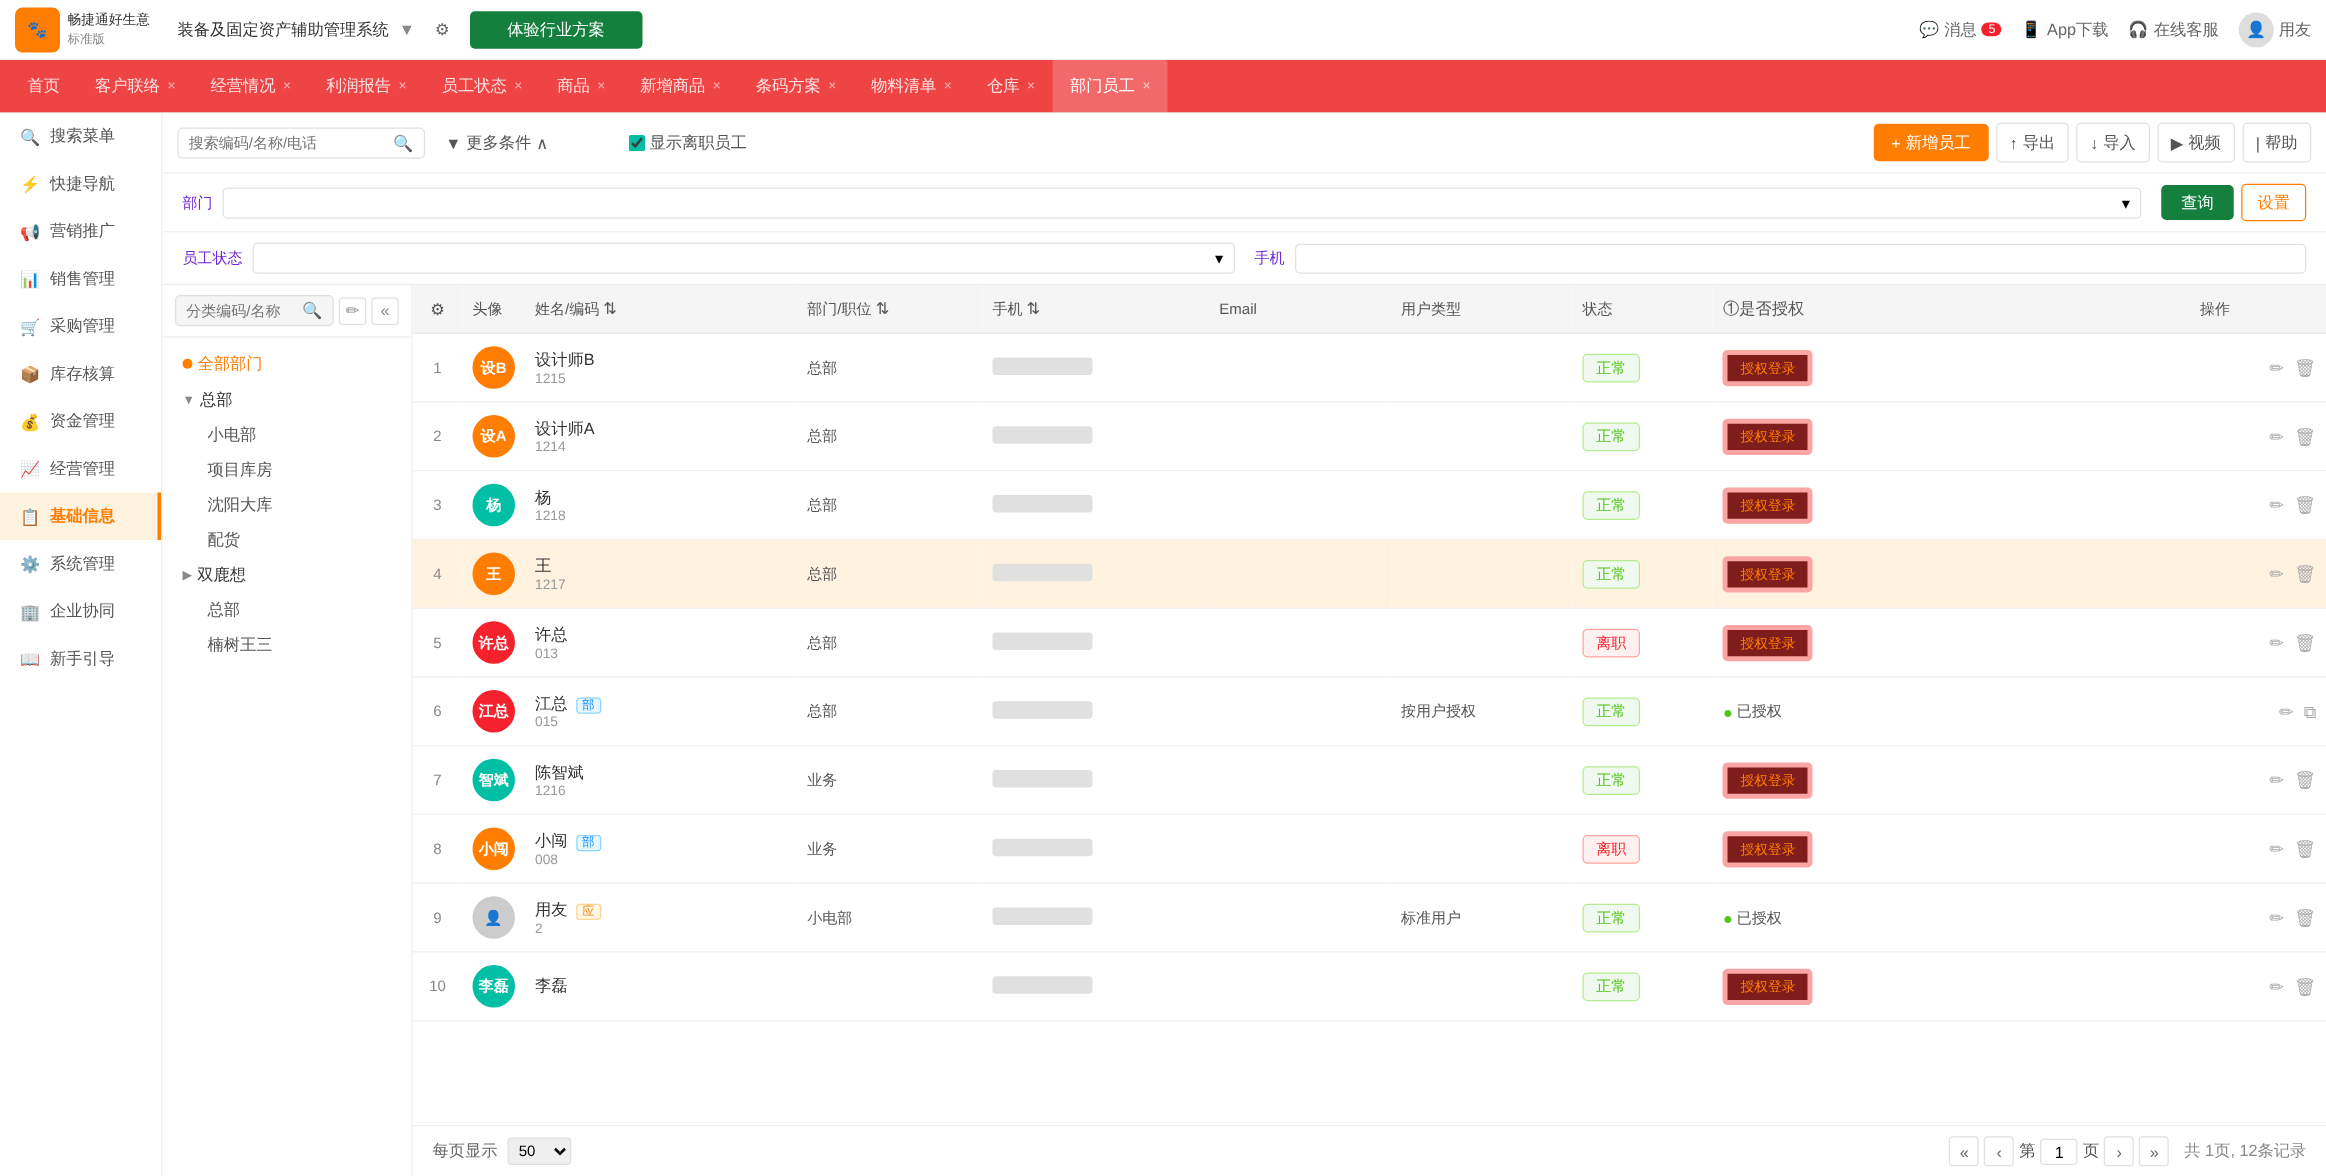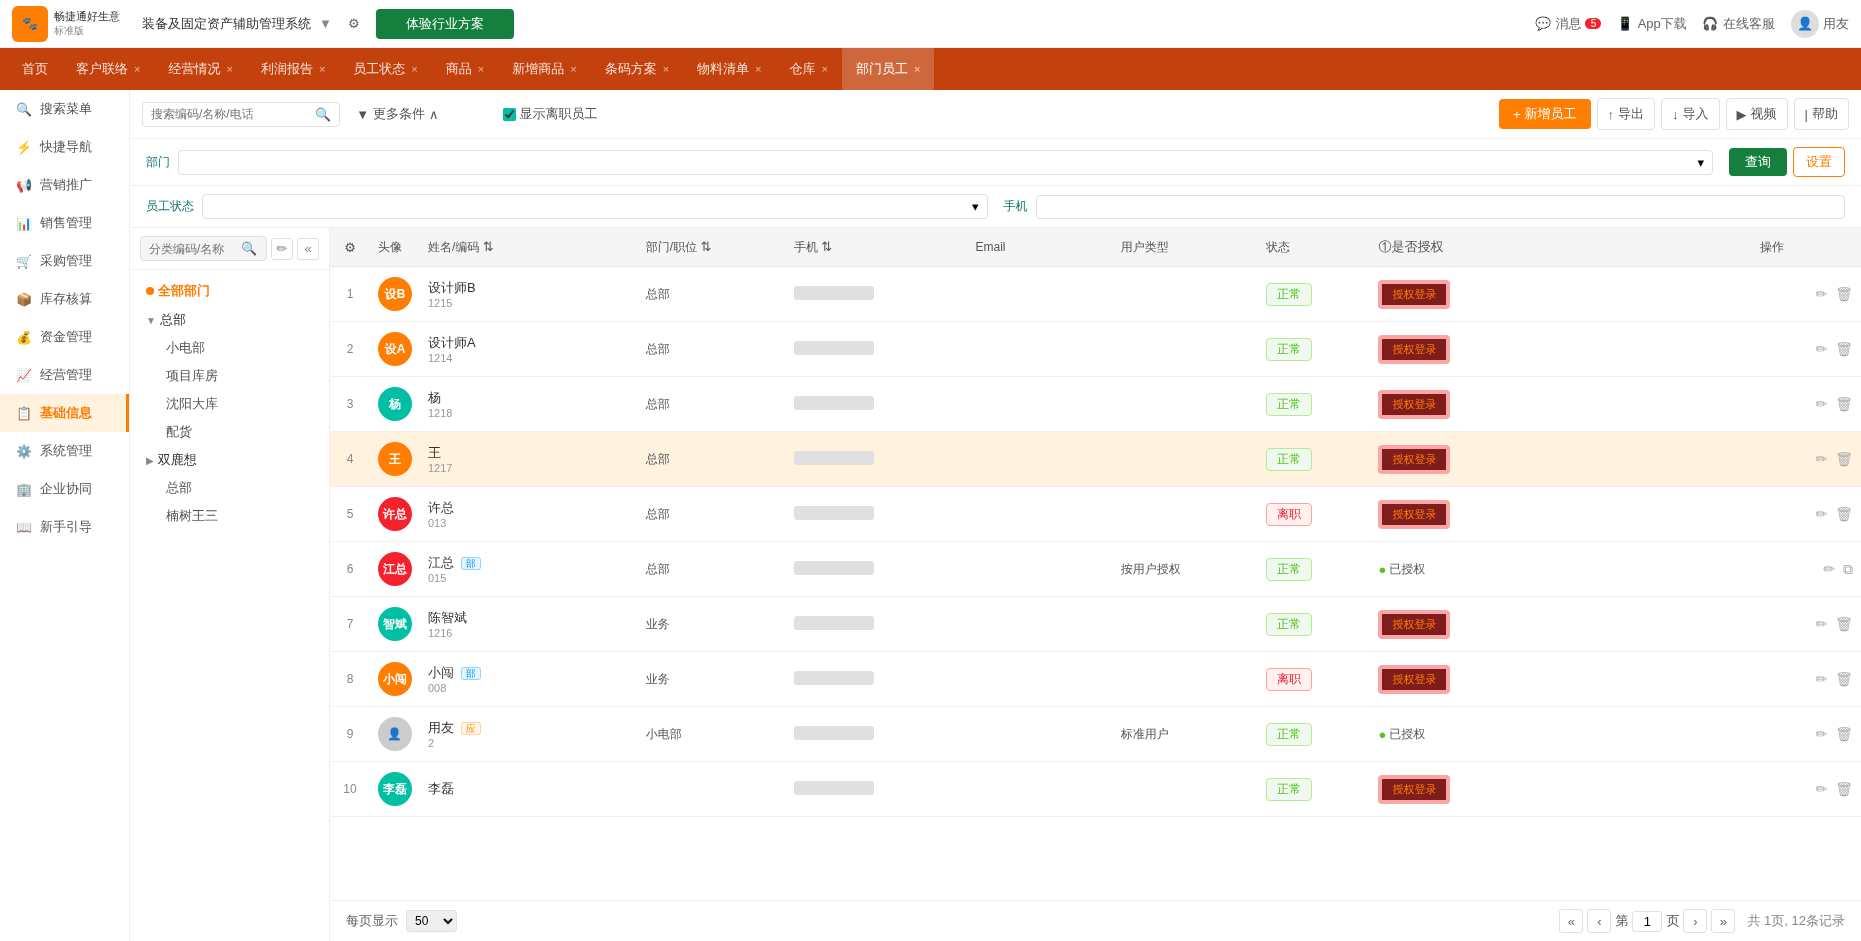--- a/index.html
+++ b/index.html
@@ -14,21 +14,21 @@
     .system-title { flex: 1; display: flex; align-items: center; gap: 8px; }
     .system-name { font-size: 13px; color: #333; font-weight: 500; }
     .top-actions { display: flex; align-items: center; gap: 16px; }
     .top-btn { display: flex; align-items: center; gap: 4px; color: #666; font-size: 12px; cursor: pointer; }
     .badge { background: #f5222d; color: white; border-radius: 10px; padding: 0 5px; font-size: 10px; min-width: 16px; text-align: center; }
     .trial-btn { background: #15803d; color: white; border: none; border-radius: 4px; padding: 6px 30px; font-size: 13px; cursor: pointer; font-family: Liberation Serif, serif; }
     .settings-icon { width: 28px; height: 28px; display: flex; align-items: center; justify-content: center; cursor: pointer; color: #666; }
     .avatar { width: 28px; height: 28px; border-radius: 50%; background: #ddd; display: flex; align-items: center; justify-content: center; color: #999; font-size: 12px; }
 
     
-    .nav-tabs { background: #c2410c; height: 42px; display: flex; align-items: center; padding: 0 8px; flex-shrink: 0; overflow-x: auto; }
+    .nav-tabs { background: #ef4444; height: 42px; display: flex; align-items: center; padding: 0 8px; flex-shrink: 0; overflow-x: auto; }
     .nav-tab { padding: 0 14px; height: 42px; display: flex; align-items: center; gap: 4px; color: rgba(255,255,255,0.85); cursor: pointer; white-space: nowrap; font-size: 13px; position: relative; }
     .nav-tab.active { background: rgba(255,255,255,0.2); color: white; border-radius: 2px; }
     .nav-tab .close-x { font-size: 11px; opacity: 0.7; margin-left: 2px; }
 
     
     .main-layout { display: flex; flex: 1; overflow: hidden; }
 
     
     .sidebar { width: 130px; background: #fff; border-right: 1px solid #eee; display: flex; flex-direction: column; overflow-y: auto; flex-shrink: 0; }
     .sidebar-item { display: flex; align-items: center; gap: 8px; padding: 10px 16px; cursor: pointer; color: #555; font-size: 13px; }
@@ -67,21 +67,21 @@
     .checkbox-label { display: flex; align-items: center; gap: 4px; cursor: pointer; font-size: 12px; color: #555; margin-left: 48px; }
     .checkbox-label input { accent-color: #00bfa5; }
     .spacer { flex: 1; }
     .action-btns { display: flex; align-items: center; gap: 6px; }
     .btn-primary { background: #ff7d00; color: white; border: none; border-radius: 4px; padding: 6px 14px; font-size: 13px; cursor: pointer; display: flex; align-items: center; gap: 4px; }
     .btn-outline { background: white; color: #555; border: 1px solid #e0e0e0; border-radius: 4px; padding: 6px 10px; font-size: 12px; cursor: pointer; display: flex; align-items: center; gap: 4px; }
 
     
     .filter-row { background: #fff; padding: 8px 16px; border-bottom: 1px solid #eee; display: flex; gap: 16px; flex-wrap: wrap; }
     .filter-group { display: flex; align-items: center; gap: 8px; flex: 1; min-width: 200px; }
-    .filter-label { color: #0f766e; font-size: 12px; white-space: nowrap; text-align: right; }
+    .filter-label { color: #6d28d9; font-size: 12px; white-space: nowrap; text-align: right; }
     .filter-select { flex: 1; border: 1px solid #e0e0e0; border-radius: 4px; padding: 4px 8px; font-size: 12px; background: white; display: flex; align-items: center; justify-content: space-between; cursor: pointer; min-width: 120px; }
     .filter-input { flex: 1; border: 1px solid #e0e0e0; border-radius: 4px; padding: 4px 8px; font-size: 12px; background: white; outline: none; }
     .filter-actions { display: flex; gap: 6px; align-items: center; }
     .btn-search { background: #15803d; color: white; border: none; border-radius: 4px; padding: 5px 16px; font-size: 13px; cursor: pointer; }
     .btn-setting { background: white; color: #555; border: 1px solid #ff7d00; border-radius: 4px; padding: 5px 12px; font-size: 13px; cursor: pointer; color: #ff7d00; }
 
     
     .table-container { flex: 1; overflow: auto; background: white; }
     table { width: 100%; border-collapse: collapse; }
     thead th { background: #f5f5f5; border-bottom: 1px solid #e8e8e8; padding: 10px 8px; font-size: 12px; color: #555; font-weight: 500; white-space: nowrap; text-align: left; }
@@ -340,21 +340,21 @@
             <span style="color:#888; cursor:pointer;">🔍</span>
           </div>
           <div class="tree-tools">
             <button class="tree-tool-btn">✏</button>
             <button class="tree-tool-btn">«</button>
           </div>
         </div>
         <div class="tree-section">
           <div class="tree-all">
             <span class="dot"></span>
-            <span style="font-weight:bold; color:#ff7d00;">全部部门</span>
+            <span style="font-weight:normal; color:#ff7d00;">全部部门</span>
           </div>
           <div class="tree-node group">
             <span class="arrow">▼</span>
             <span>总部</span>
           </div>
           <div class="tree-child">小电部</div>
           <div class="tree-child">项目库房</div>
           <div class="tree-child">沈阳大库</div>
           <div class="tree-child">配货</div>
           <div class="tree-node group">

